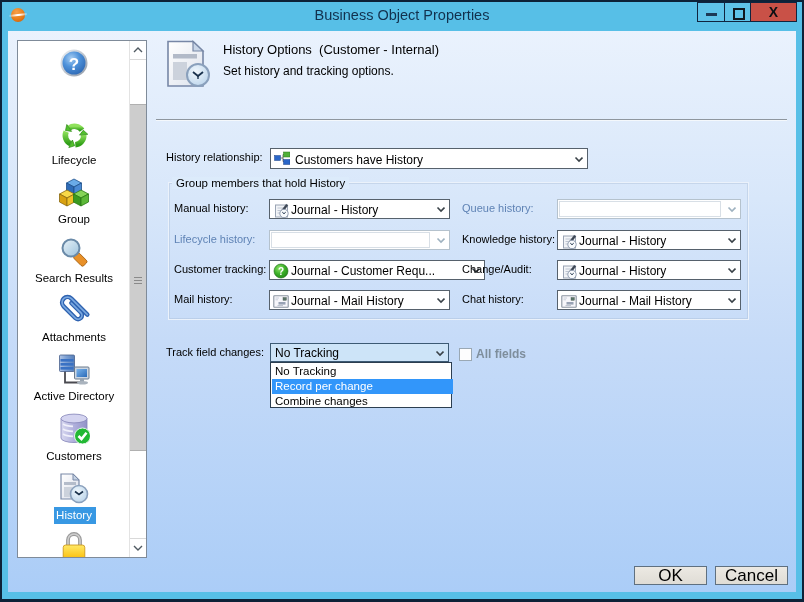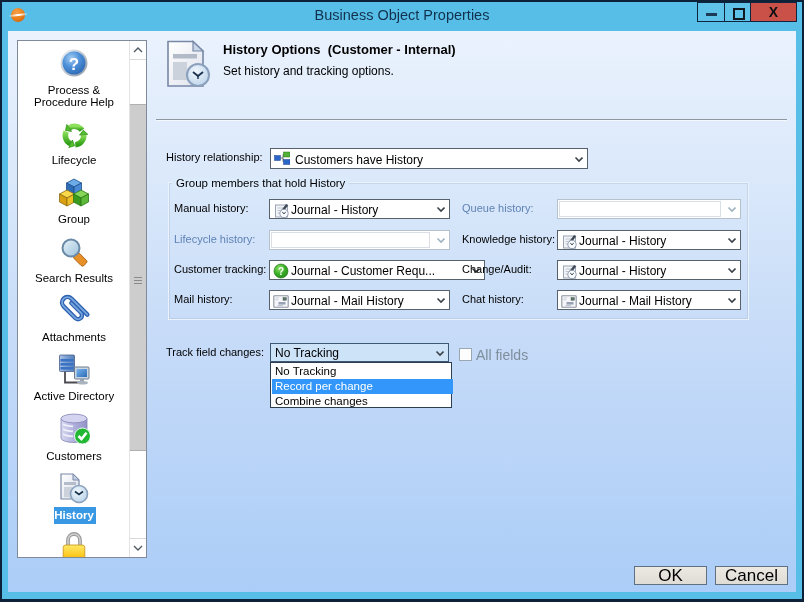--- a/index.html
+++ b/index.html
@@ -31,41 +31,41 @@
   #sup{top:0;border-bottom:1px solid #d9d9d9;}
   #sdown{bottom:0;border-top:1px solid #d9d9d9;}
   #sthumb{position:absolute;left:0px;top:63px;width:16px;height:347px;background:#cdcdcd;border-top:1px solid #b0b0b0;border-bottom:1px solid #b0b0b0;box-sizing:border-box;}
   #sgrip{position:absolute;left:4px;top:172px;width:8px;height:1px;background:#8a8a8a;
     box-shadow:0 3px 0 #8a8a8a,0 6px 0 #8a8a8a;}
   .icn{position:absolute;left:0;width:112px;text-align:center;}
   .lbl{position:absolute;left:0;width:112px;text-align:center;font-size:11.5px;color:#000;line-height:12px;}
   #hilite{position:absolute;left:36px;top:466px;width:42px;height:17px;background:#3898e3;}
   .lblw{color:#fff;}
   
-  #hdrtitle{position:absolute;left:223px;top:42px;font-size:13px;font-weight:bold;color:#000;}
+  #hdrtitle{position:absolute;left:223px;top:42px;font-size:13px;font-weight:normal;color:#000;}
   #hdrsub{position:absolute;left:223px;top:64px;font-size:12px;color:#000;}
   #hr1{position:absolute;left:156px;top:119px;width:631px;height:1px;background:#8e969e;border-bottom:1px solid #f4f8fc;}
   
   .flabel{position:absolute;font-size:11px;color:#000;white-space:nowrap;}
   .flabel.dis{color:#5f83b5;}
   .combo{position:absolute;height:20px;background:#fff;border:1px solid #56616c;box-sizing:border-box;}
   .combo .ctext{position:absolute;left:21px;top:3px;font-size:12px;color:#000;white-space:nowrap;}
   .combo .arr{position:absolute;right:4px;top:5px;width:9px;height:9px;}
   .combo.dis{border-color:#b5c2cd;}
   .cicon{position:absolute;left:3px;top:2px;width:16px;height:16px;}
   .groupbox{position:absolute;left:168px;top:182px;width:581px;height:138px;
     border:1px solid #ebf2fb;box-shadow:0 0 0 1px rgba(160,180,205,.35) inset;box-sizing:border-box;}
   #gblabel{position:absolute;left:172px;top:177px;font-size:11.5px;color:#000;background:#dcebfb;padding:0 4px;}
   
   #ddlist{position:absolute;left:270px;top:362px;width:182px;height:46px;background:#fff;border:1px solid #2c3e50;box-sizing:border-box;}
   .dditem{position:absolute;left:1px;width:178px;height:15px;font-size:11.5px;color:#000;padding-left:3px;}
   .ddsel{background:#3296fa;color:#fff;}
   
   #chk{position:absolute;left:459px;top:348px;width:13px;height:13px;background:#fdfdfe;border:1px solid #9aa8b4;box-sizing:border-box;}
-  #chklbl{position:absolute;left:476px;top:347px;font-size:14px;color:#7e8e9c;}
+  #chklbl{position:absolute;left:476px;top:347px;font-size:12px;color:#7e8e9c;font-weight:bold;}
   
   .btn{position:absolute;top:566px;width:73px;height:19px;background:linear-gradient(#ece9e3,#dfdcd5);
     border:1px solid #5f7080;box-sizing:border-box;text-align:center;font-size:17px;color:#000;line-height:17px;}
   #ok{left:634px;}
   #cancel{left:715px;}
 </style>
 </head>
 <body>
 <div id="win"></div>
 <div id="frame"></div>
@@ -212,28 +212,27 @@
       <stop offset="0" stop-color="#ffe968"></stop>
             <stop offset="0.6" stop-color="#fcc820"></stop>
             <stop offset="1" stop-color="#e8a400"></stop>
           </linearGradient>
         </defs>
     <path d="M6 14 L6 8 A 6 6 0 0 1 18 8 L18 14" fill="none" stroke="#9a9a9a" stroke-width="3.8"></path>
     <path d="M6 14 L6 8 A 6 6 0 0 1 18 8 L18 14" fill="none" stroke="#cecece" stroke-width="1.6"></path>
     <rect x="1.2" y="13" width="21.6" height="18" rx="2.5" fill="url(#lk)" stroke="#c89010" stroke-width="0.8"></rect>
   </svg></div>
   <div id="hilite"></div>
-  <div class="lbl" style="top:43px;">Process &amp;<br>Procedure Help</div>
   <div class="lbl" style="top:113px;">Lifecycle</div>
   <div class="lbl" style="top:172px;">Group</div>
   <div class="lbl" style="top:231px;">Search Results</div>
   <div class="lbl" style="top:290px;">Attachments</div>
   <div class="lbl" style="top:349px;">Active Directory</div>
   <div class="lbl" style="top:409px;">Customers</div>
-  <div class="lbl lblw" style="top:468px;font-weight:bold;">History</div>
+  <div class="lbl lblw" style="top:468px;">History</div>
   <div id="sbar">
     <div id="sup" class="sbtn"><svg width="10" height="6" style="margin-top:6px;">
           <path d="M1 5 L5 1 L9 5" fill="none" stroke="#505a62" stroke-width="1.4"></path>
         </svg></div>
     <div id="sthumb">
         <div id="sgrip"></div>
       </div>
     <div id="sdown" class="sbtn"><svg width="10" height="6" style="margin-top:6px;">
           <path d="M1 1 L5 5 L9 1" fill="none" stroke="#505a62" stroke-width="1.4"></path>
         </svg></div>

